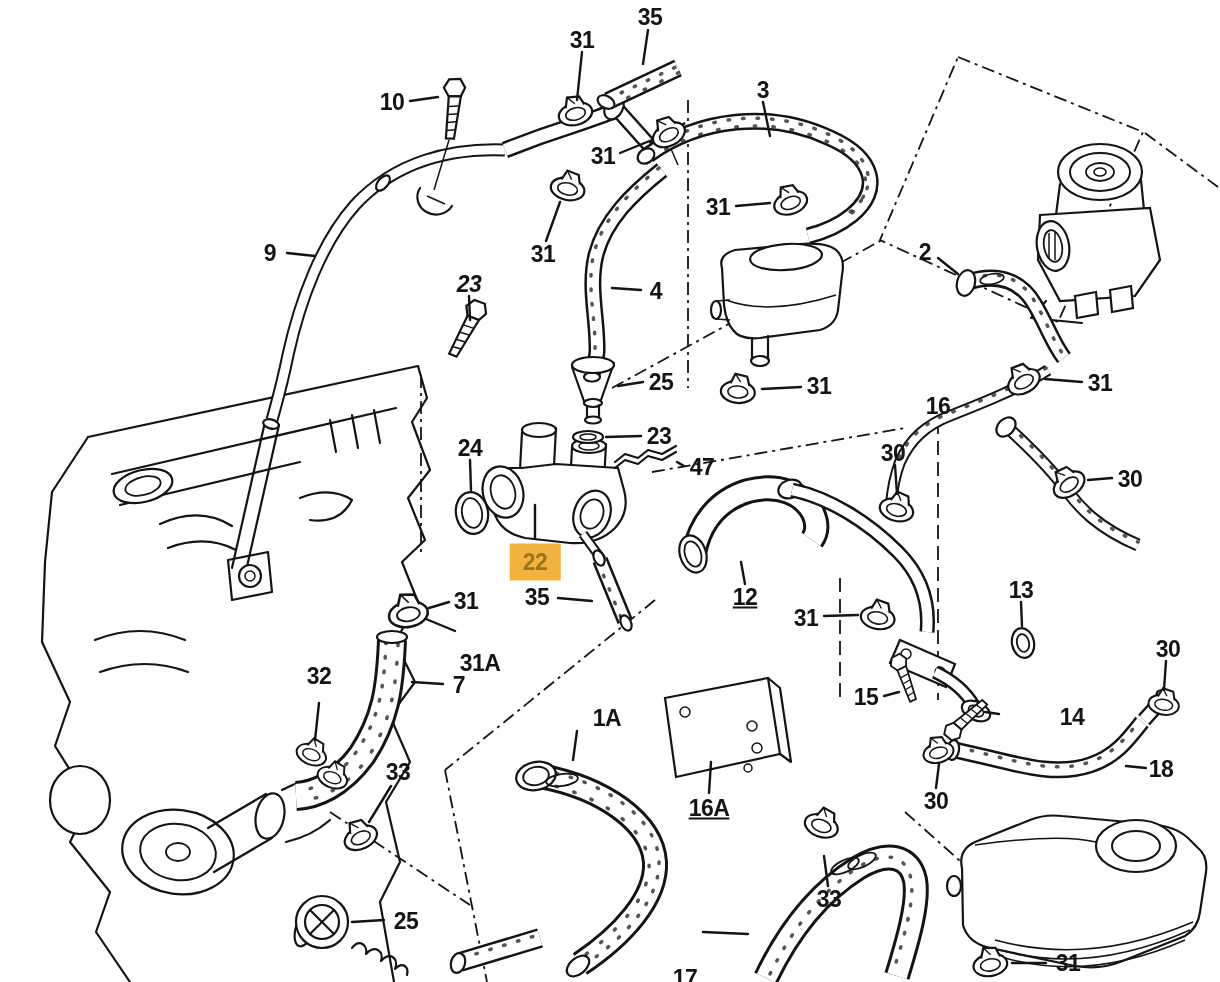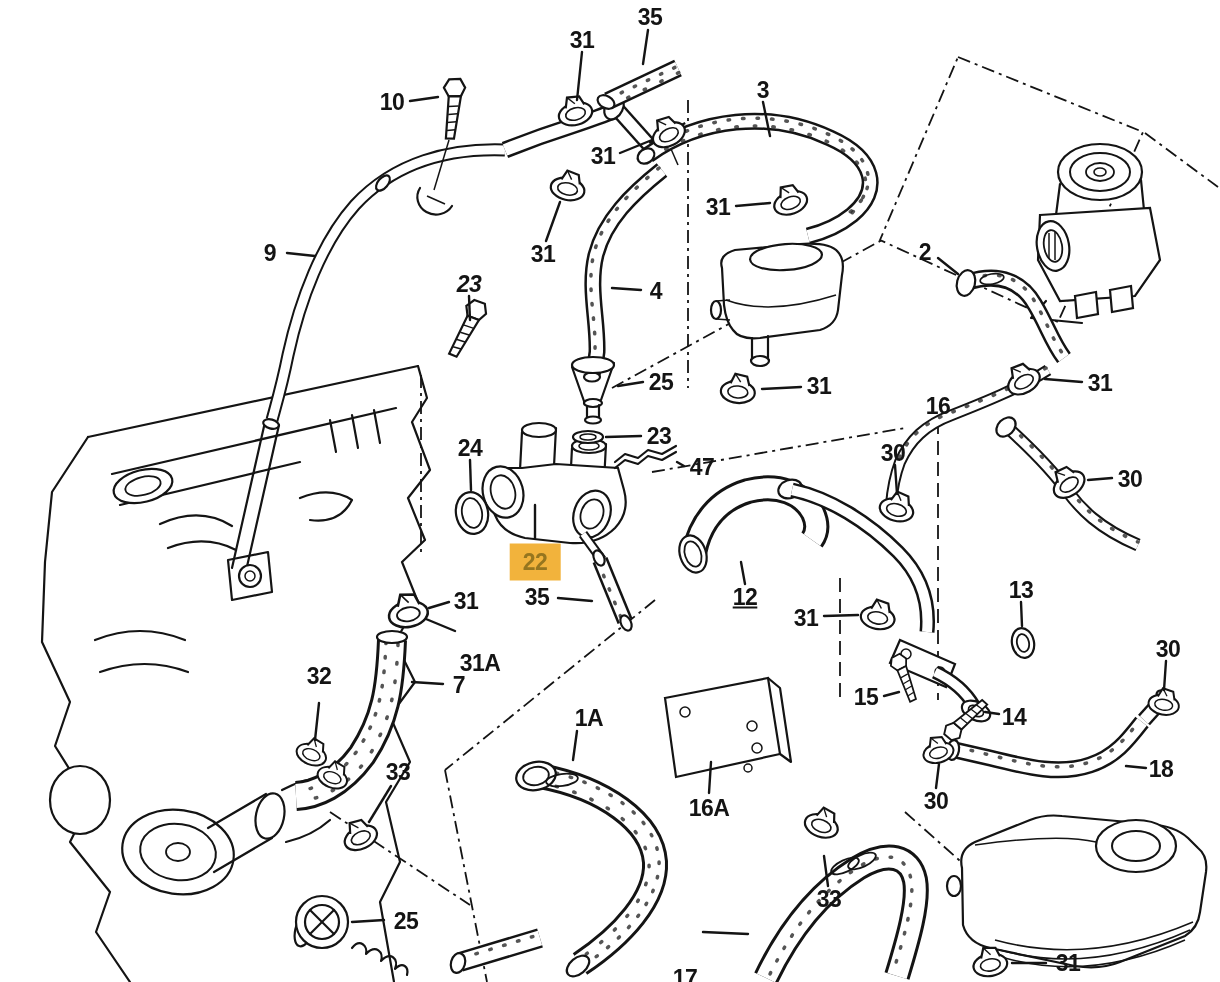--- a/index.html
+++ b/index.html
@@ -411,24 +411,24 @@
       <div class="callout" style="left: 537px; top: 597px;">35</div>
       <div class="callout" style="left: 745px; top: 597px; text-decoration: underline;">12</div>
       <div class="callout" style="left: 806px; top: 618px;">31</div>
       <div class="callout" style="left: 1021px; top: 590px;">13</div>
       <div class="callout" style="left: 466px; top: 601px;">31</div>
       <div class="callout" style="left: 480px; top: 638px; margin-top: 25px;">31A</div>
       <div class="callout" style="left: 459px; top: 685px;">7</div>
       <div class="callout" style="left: 319px; top: 676px;">32</div>
       <div class="callout" style="left: 1168px; top: 649px;">30</div>
       <div class="callout" style="left: 398px; top: 772px;">33</div>
-      <div class="callout" style="left: 589px; top: 718px;">1A</div>
+      <div class="callout" style="left: 607px; top: 718px;">1A</div>
       <div class="callout" style="left: 866px; top: 697px;">15</div>
-      <div class="callout" style="left: 1014px; top: 717px;">14</div>
-      <div class="callout" style="left: 709px; top: 808px;">16A</div>
+      <div class="callout" style="left: 1072px; top: 717px;">14</div>
+      <div class="callout" style="left: 709px; top: 808px; text-decoration: underline;">16A</div>
       <div class="callout" style="left: 1161px; top: 769px;">18</div>
       <div class="callout" style="left: 936px; top: 801px;">30</div>
       <div class="callout" style="left: 406px; top: 921px;">25</div>
       <div class="callout" style="left: 685px; top: 932px; margin-top: 46px;">17</div>
       <div class="callout" style="left: 829px; top: 899px;">33</div>
       <div class="callout" style="left: 1068px; top: 963px;">31</div>
     </div>
 
 </div>
 

